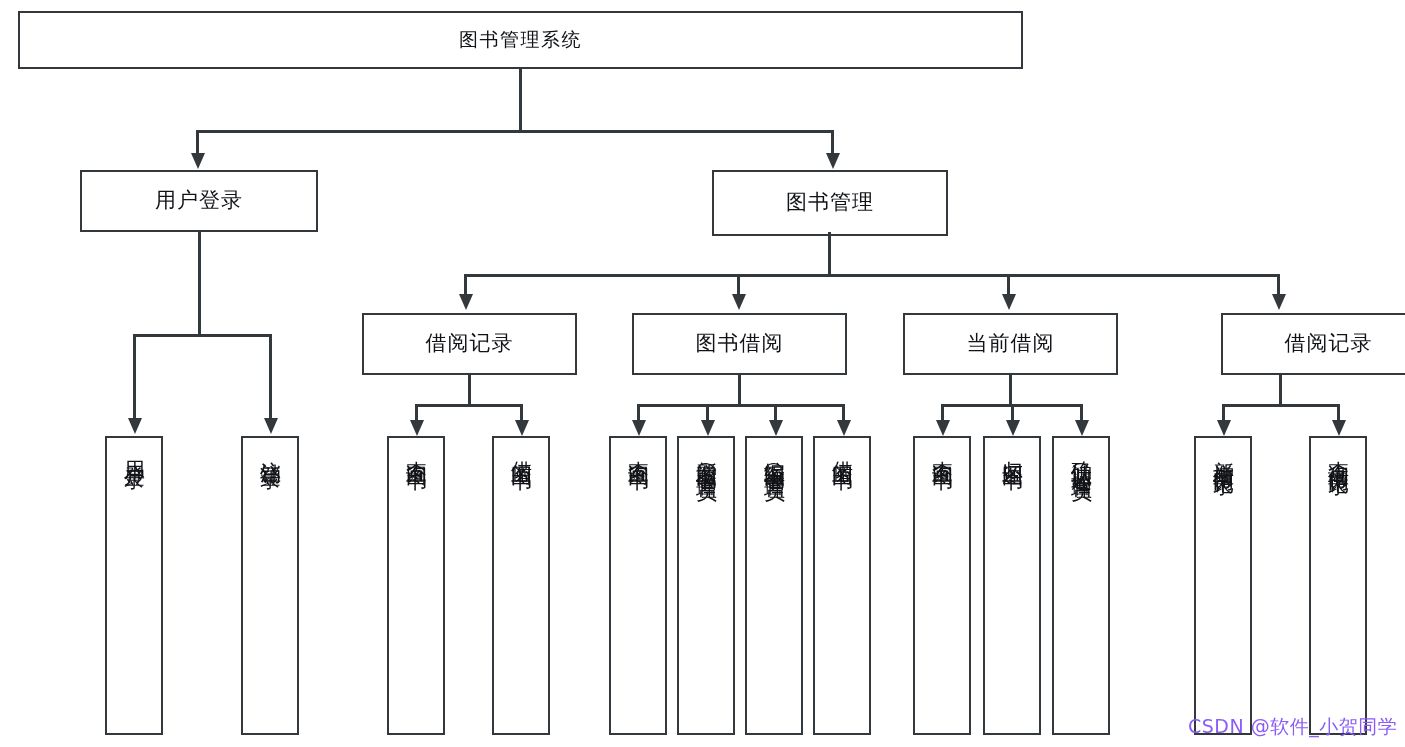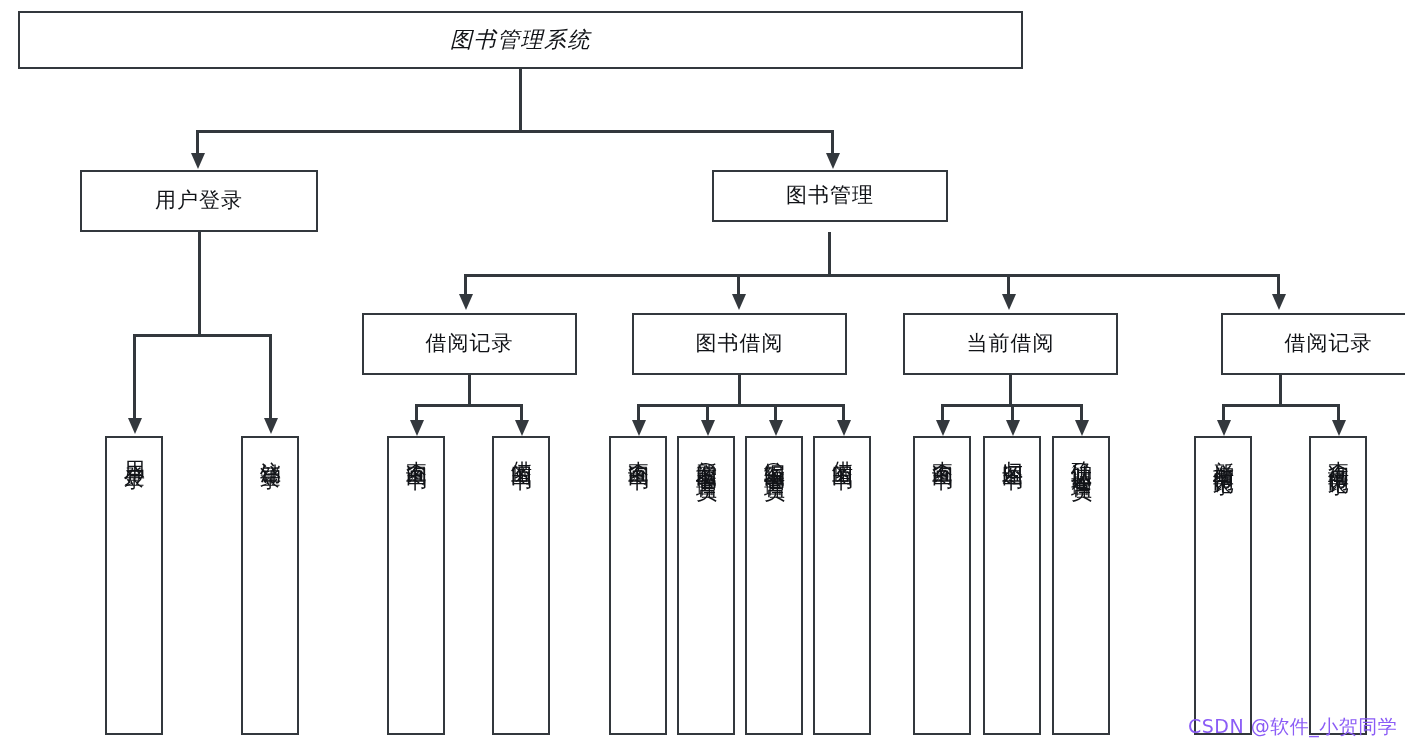--- a/index.html
+++ b/index.html
@@ -31,23 +31,22 @@
     display:block;
     line-height:1.12;
     white-space:nowrap;
   }
   
   .node.h .lbl{
     font-size:21px;
     letter-spacing:1px;
   }
   .node.root .lbl{
-    font-size:22px;
+    font-size:19px;
     letter-spacing:1.5px;
-    font-style:italic;
   }
   
   .node.v{
     align-items:flex-start;
     justify-content:center;
     padding-top:6px;
   }
   .node.v .lbl{
     writing-mode:vertical-rl;
     text-orientation:upright;
@@ -97,21 +96,21 @@
   <div class="arrow" style="left:826px; top:153px;"></div>
 
   <div class="node h root" style="left:18px; top:11px; width:1005px; height:58px;">
     <span class="lbl">图书管理系统</span>
   </div>
 
   <div class="node h" style="left:80px; top:170px; width:238px; height:62px;">
     <span class="lbl">用户登录</span>
   </div>
 
-  <div class="node h" style="left:712px; top:170px; width:236px; height:52px;">
+  <div class="node h" style="left:712px; top:170px; width:236px; height:66px;">
     <span class="lbl">图书管理</span>
   </div>
 
   <div class="ln vert" style="left:198px; top:232px; height:104px;"></div>
   <div class="ln horz" style="left:133px; top:334px; width:138px;"></div>
   <div class="ln vert" style="left:133px; top:334px; height:86px;"></div>
   <div class="arrow" style="left:128px; top:418px;"></div>
   <div class="ln vert" style="left:269px; top:334px; height:86px;"></div>
   <div class="arrow" style="left:264px; top:418px;"></div>
 

